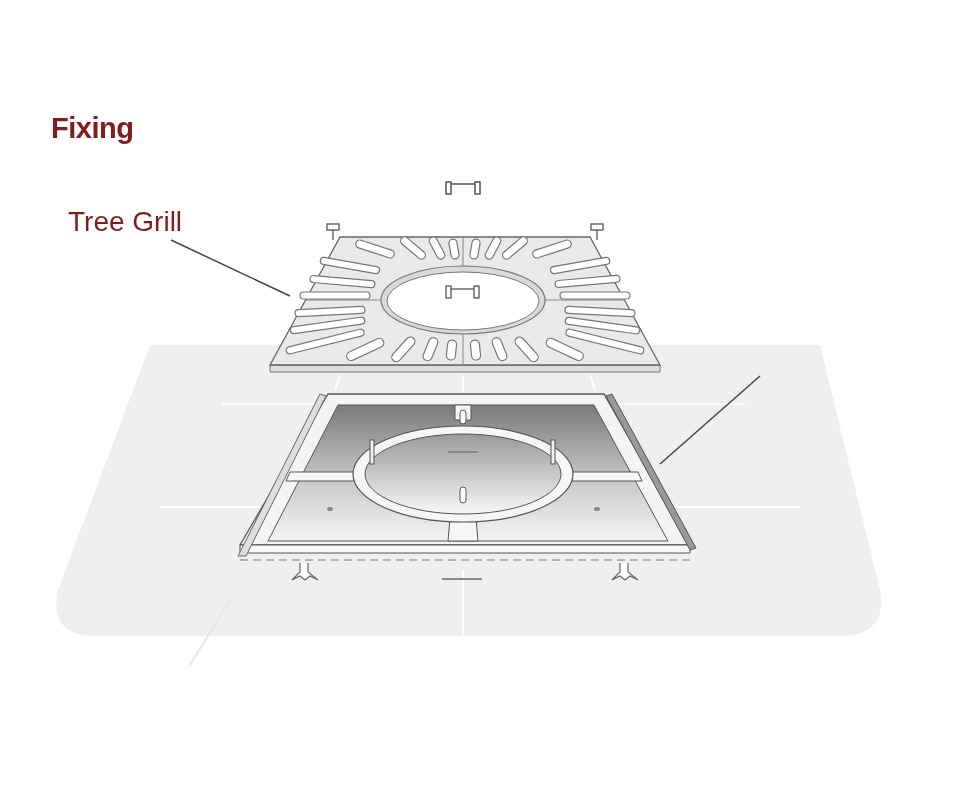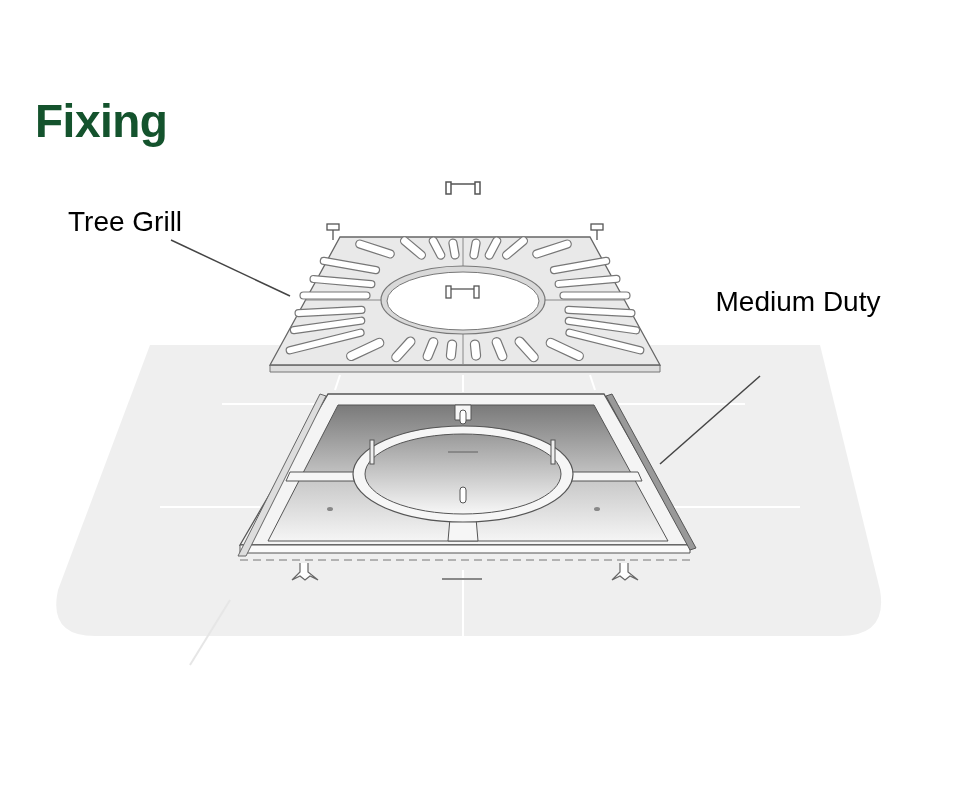--- a/index.html
+++ b/index.html
@@ -1,18 +1,18 @@
 <!DOCTYPE html>
 <html><head>
   <meta charset="utf-8">
   <style>
     html, body { margin: 0; padding: 0; background: #ffffff; }
     body { width: 967px; height: 800px; position: relative; overflow: hidden; font-family: "Liberation Sans", sans-serif; }
-    .title { position: absolute; left: 35px; top: 98px; font-size: 46px; font-weight: bold; color: #14532d; letter-spacing: -0.5px; margin: 0; line-height: 1; }
-    .label { position: absolute; color: #000000; font-size: 28px; line-height: 36px; margin: 0; }
+    .title { position: absolute; left: 35px; top: 98px; font-size: 29px; font-weight: bold; color: #7f1d1d; letter-spacing: -0.5px; margin: 16px; line-height: 1; }
+    .label { position: absolute; color: #7f1d1d; font-size: 28px; line-height: 36px; margin: 0; }
     .label-grill { left: 68px; top: 204px; }
     .label-frame { left: 688px; top: 284px; text-align: center; width: 220px; }
     svg.diagram { position: absolute; left: 0; top: 0; }
   </style>
 </head>
 <body>
 
 <svg class="diagram" width="967" height="800" viewBox="0 0 967 800" xmlns="http://www.w3.org/2000/svg">
   <defs>
     <linearGradient id="pitGrad" x1="0" y1="0" x2="0" y2="1">
@@ -146,14 +146,13 @@
       <path d="M620 563 L620 572 L612 580 L620 576 L625 580 L630 576 L638 580 L628 572 L628 563"></path>
     </g>
   </g>
 </svg>
 
 <h1 class="title">Fixing</h1>
 
 <div class="label label-grill">Tree Grill</div>
 
 <div class="label label-frame">
-  <div>Medium Duty</div>
 </div>
 
 </body></html>

